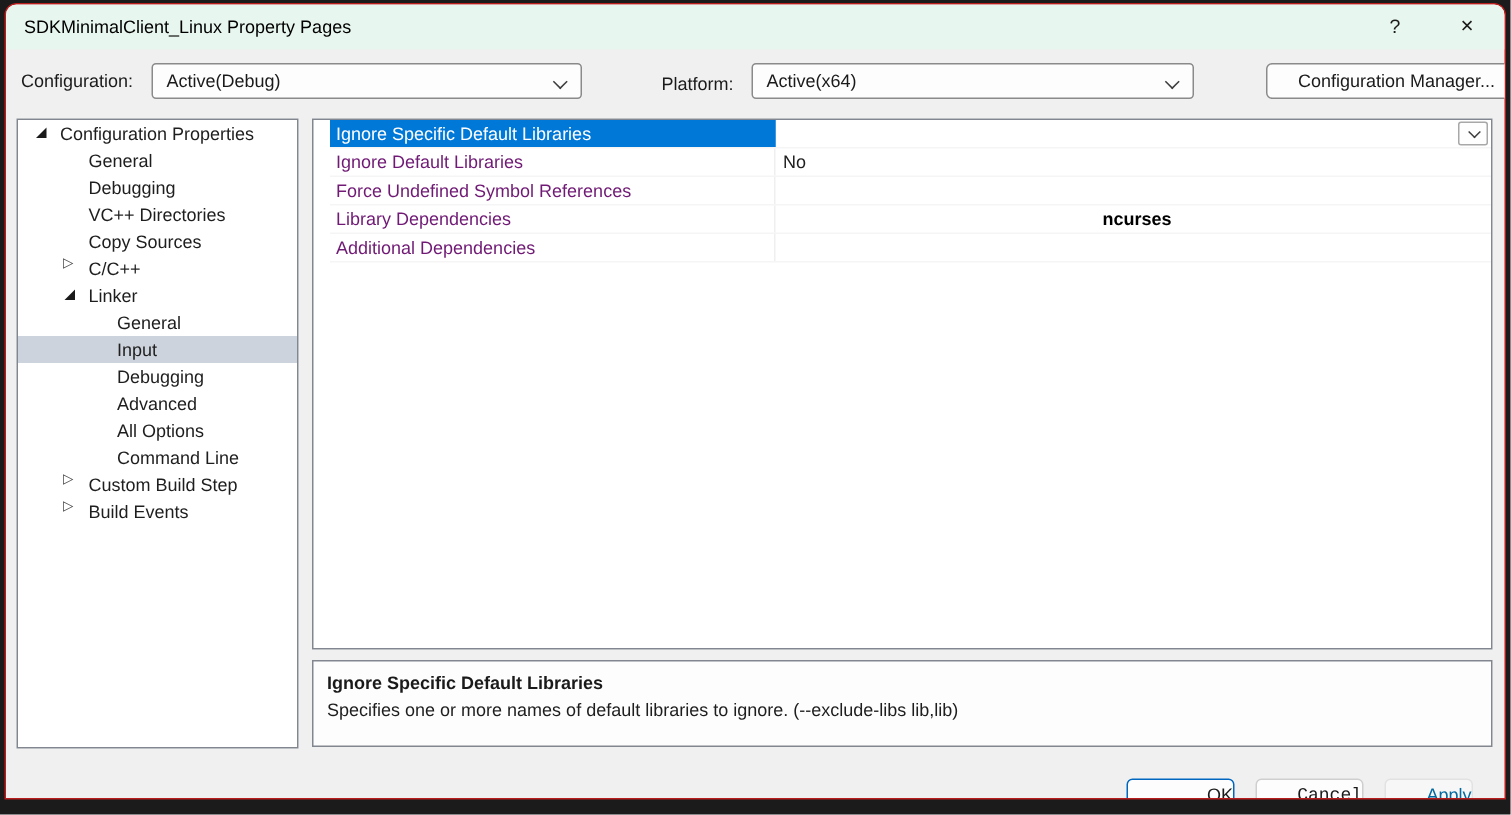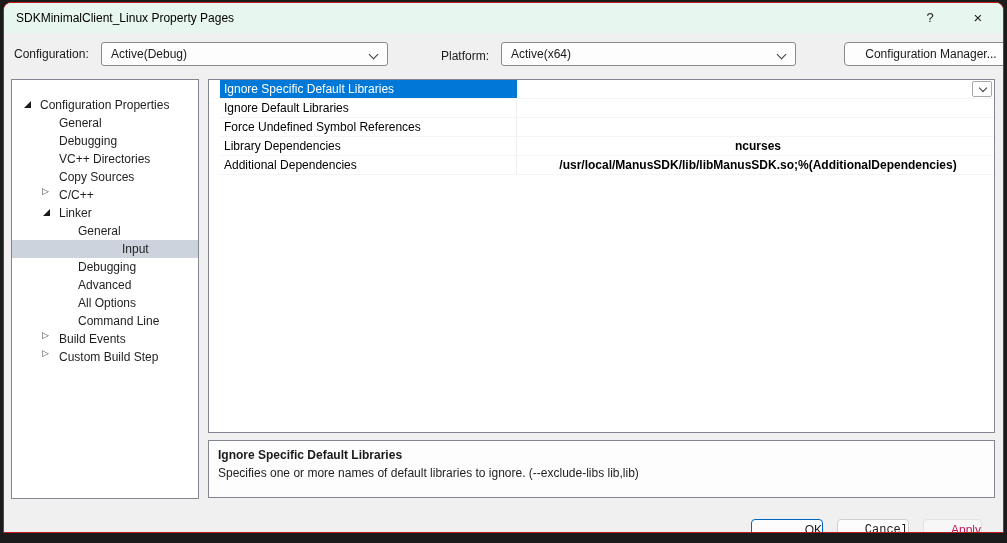--- a/index.html
+++ b/index.html
@@ -38,46 +38,46 @@
     transform:rotate(45deg);
   }
   .btn {
     position:absolute; height:24px; background:#fdfdfd;
     border:1px solid #8a8a8a; border-radius:4px;
     text-align:center; line-height:22px; color:#1a1a1a; white-space:nowrap;
   }
   
   .tree-panel {
     position:absolute; left:7px; top:76px; width:188px; height:420px;
-    background:#ffffff; border:1px solid #82878f; overflow:hidden; padding-top:16px;
+    background:#ffffff; border:1px solid #82878f; overflow:hidden; padding-top:0;
   }
   .tree-item { position:relative; height:18px; display:flex; align-items:center; white-space:nowrap; cursor:default; }
   .tree-item .arrow { width:12px; height:12px; margin-right:6px; position:relative; flex:0 0 12px; }
   .tree-item.lv0 { padding-left:10px; }
   .tree-item.lv1 { padding-left:29px; }
   .tree-item.lv2 { padding-left:48px; }
-  .tree-item.selected { background:#cdd3dc;gap:44px; }
+  .tree-item.selected { background:#cdd3dc; }
   .arrow.expanded::after {
     content:""; position:absolute; left:2px; top:2px;
     width:0; height:0; border-left:7px solid transparent; border-bottom:7px solid #1a1a1a;
   }
   .arrow.collapsed::after {
     content:"\25B7"; position:absolute; left:1px; top:-3px; font-size:9px; color:#4a4a4a;
   }
   .tree-label { color:#1e1e1e; }
   
   .grid-panel {
     position:absolute; left:204px; top:76px; width:787px; height:354px;
     background:#ffffff; border:1px solid #82878f; overflow:hidden;
   }
   .grid-rows { position:absolute; left:11px; top:0; right:0; }
   .grid-row { display:flex; height:19px; border-bottom:1px solid #f5f5f5; position:relative; }
   .cell-label {
     width:297px; flex:0 0 297px; padding-left:4px; line-height:18px;
-    border-right:1px solid #efefef; color:#000000; white-space:nowrap; overflow:hidden;
+    border-right:1px solid #efefef; color:#701a75; white-space:nowrap; overflow:hidden;
   }
   .cell-value { flex:1; padding-left:5px; line-height:18px; color:#1e1e1e; white-space:nowrap; overflow:hidden; position:relative; }
   .cell-value.bold { font-weight:bold; color:#000;text-align:center; }
   .grid-row.selected .cell-label { background:#0078d7; color:#ffffff; border-right-color:#0078d7; }
   .dd-btn {
     position:absolute; right:2px; top:1px; width:20px; height:16px;
     background:#fefefe; border:1px solid #a8a8a8; border-radius:2px;
   }
   .dd-btn .chev { right:5px; top:3px; width:6px; height:6px; }
   
@@ -87,21 +87,21 @@
   }
   .desc-title { font-weight:bold; color:#1a1a1a; margin-bottom:4px; }
   .desc-text { color:#1e1e1e; }
   
   .bottom-btn {
     position:absolute; top:516px; height:23px; border-radius:4px;
     text-align:right; line-height:21px; background:#fdfdfd;
   }
   .btn-ok { left:747px; width:72px; border:1.5px solid #0067c0; color:#1a1a1a; }
   .btn-cancel { left:833px; width:72px; border:1px solid #cfcfcf; color:#1a1a1a;font-family:Liberation Mono, monospace; }
-  .btn-apply { left:919px; width:59px; border:1px solid #e2e2e2; background:#f7f7f7; color:#be185d; }
+  .btn-apply { left:919px; width:59px; border:1px solid #e2e2e2; background:#f7f7f7; color:#0369a1; }
 </style>
 </head>
 <body>
 
 <div class="dialog">
 
   <div class="titlebar">
     <div class="title-text">SDKMinimalClient_Linux Property Pages</div>
     <div class="cap-btn cap-help">?</div>
     <div class="cap-btn cap-close">×</div>
@@ -167,53 +167,53 @@
     <div class="tree-item lv2">
       <span class="arrow"></span>
       <span class="tree-label">All Options</span>
     </div>
     <div class="tree-item lv2">
       <span class="arrow"></span>
       <span class="tree-label">Command Line</span>
     </div>
     <div class="tree-item lv1">
       <span class="arrow collapsed"></span>
+      <span class="tree-label">Custom Build Step</span>
+    </div>
+    <div class="tree-item lv1">
+      <span class="arrow collapsed"></span>
       <span class="tree-label">Build Events</span>
-    </div>
-    <div class="tree-item lv1">
-      <span class="arrow collapsed"></span>
-      <span class="tree-label">Custom Build Step</span>
     </div>
   </div>
 
   <div class="grid-panel">
     <div class="grid-rows">
       <div class="grid-row selected">
         <div class="cell-label">Ignore Specific Default Libraries</div>
         <div class="cell-value">
           <span></span>
           <span class="dd-btn">
               <span class="chev"></span>
             </span>
         </div>
       </div>
       <div class="grid-row">
         <div class="cell-label">Ignore Default Libraries</div>
+        <div class="cell-value">No</div>
       </div>
       <div class="grid-row">
         <div class="cell-label">Force Undefined Symbol References</div>
         <div class="cell-value"></div>
       </div>
       <div class="grid-row">
         <div class="cell-label">Library Dependencies</div>
         <div class="cell-value bold">ncurses</div>
       </div>
       <div class="grid-row">
         <div class="cell-label">Additional Dependencies</div>
-        <div class="cell-value bold">/usr/local/ManusSDK/lib/libManusSDK.so;%(AdditionalDependencies)</div>
       </div>
     </div>
   </div>
 
   <div class="desc-panel">
     <div class="desc-title">Ignore Specific Default Libraries</div>
     <div class="desc-text">Specifies one or more names of default libraries to ignore. (--exclude-libs lib,lib)</div>
   </div>
 
   <div class="bottom-btn btn-ok">OK</div>

